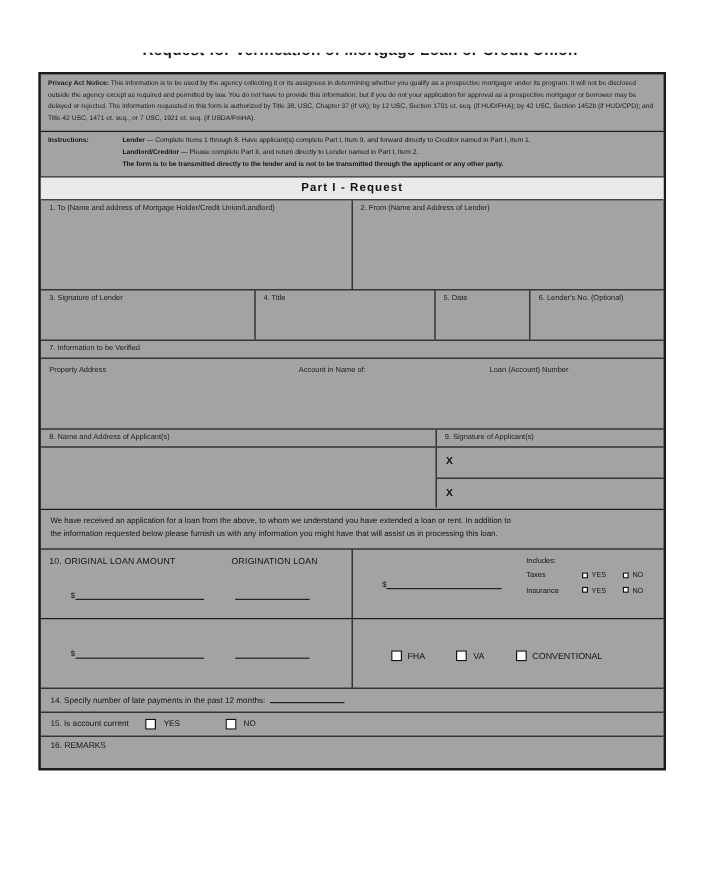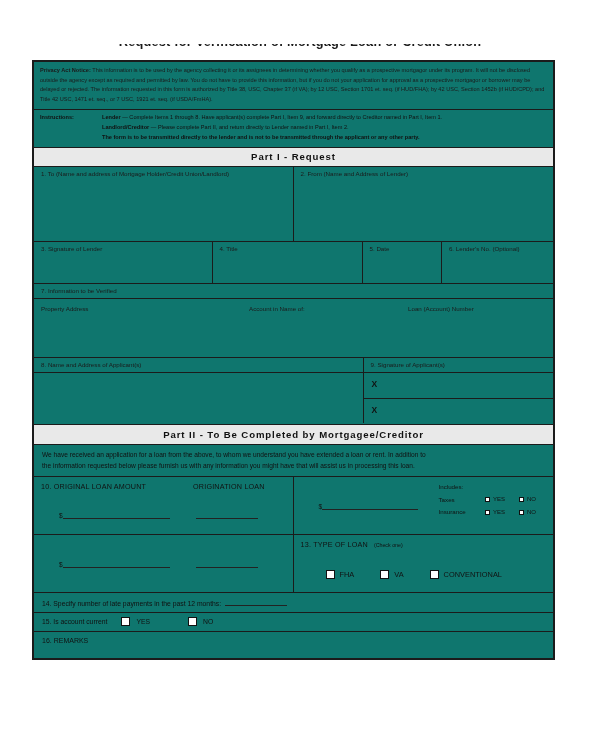--- a/index.html
+++ b/index.html
@@ -33,21 +33,21 @@
   }
 
   
   .form-sheet {
     position: absolute;
     left: 32px;
     top: 60px;
     width: 523px;
     border: 2px solid #1b1b1b;
     box-sizing: border-box;
-    background: #0f766e;
+    background: #a3a3a3;
   }
 
   .row        { display: flex; width: 100%; box-sizing: border-box; }
   .bb         { border-bottom: 1.4px solid #1b1b1b; }
   .br         { border-right: 1.4px solid #1b1b1b; }
   .cell       { box-sizing: border-box; position: relative; }
 
   
   .privacy {
     padding: 4px 6px 5px 6px;
@@ -283,21 +283,20 @@
     <div class="cell" style="width:36.5%;">
       <div class="bb" style="height:25px;">
         <div class="xmark">X</div>
       </div>
       <div style="height:25px;">
         <div class="xmark">X</div>
       </div>
     </div>
   </div>
 
-  <div class="section-bar bb">Part II  -  To Be Completed by Mortgagee/Creditor</div>
 
   <div class="intro bb">
     <div>We have received an application for a loan from the above, to whom we understand  you have extended  a loan or rent.     In addition to</div>
     <div>the information requested below please furnish us with any information you might have that will assist us in processing this loan.</div>
   </div>
 
   <div class="row bb">
     <div class="cell br money-cell" style="width:50%;">
       <div class="money-head">
         <span class="caps t1">10.  ORIGINAL LOAN AMOUNT</span>
@@ -345,24 +344,20 @@
   <div class="row bb">
     <div class="cell br money-cell" style="width:50%;">
       <div class="dollar-row">
         <span>$</span>
         <span class="ul-line w-amount"></span>
         <span class="gap-md"></span>
         <span class="ul-line w-date"></span>
       </div>
     </div>
     <div class="cell money-cell" style="width:50%;">
-      <div class="money-head">
-        <span class="caps">13.  TYPE OF LOAN</span>
-        <span class="check-one">(Check one)</span>
-      </div>
       <div class="loan-type-row">
         <span class="opt">
           <span class="cbox-lg"></span>
             <span class="lbl">FHA</span>
         </span>
         <span class="opt">
           <span class="cbox-lg"></span>
             <span class="lbl">VA</span>
         </span>
         <span class="opt">

